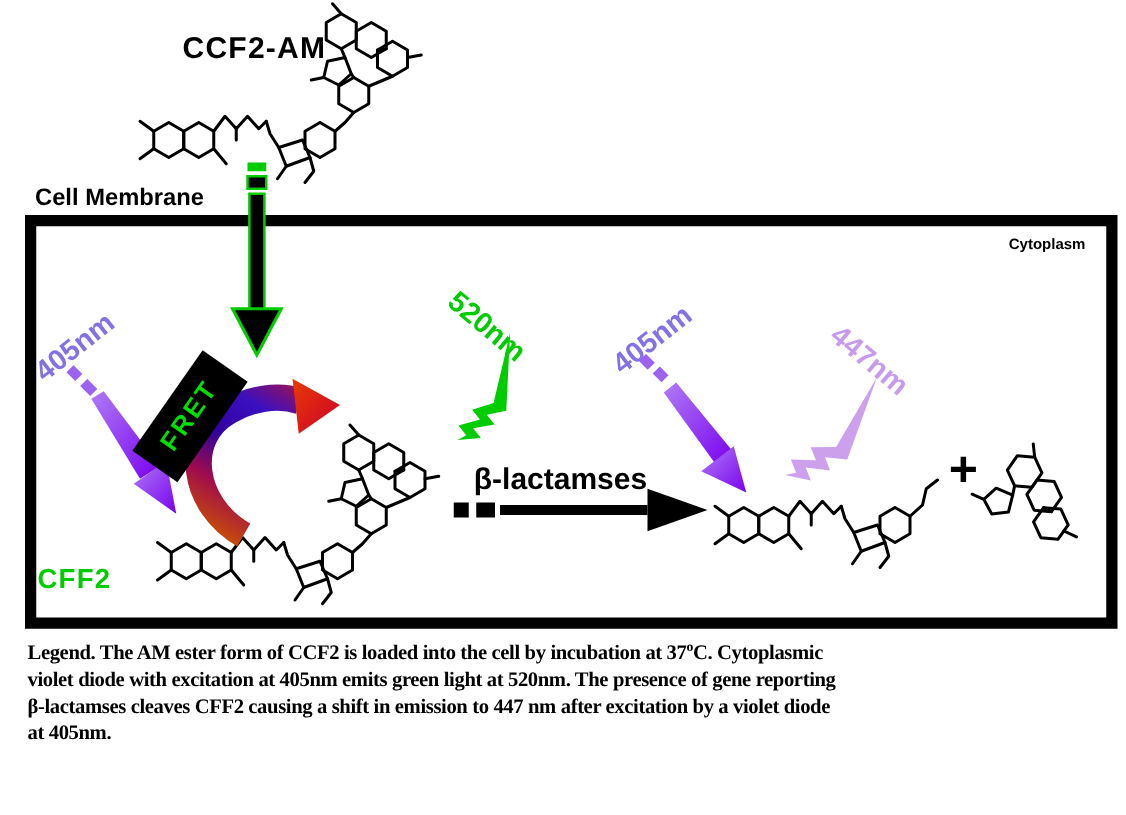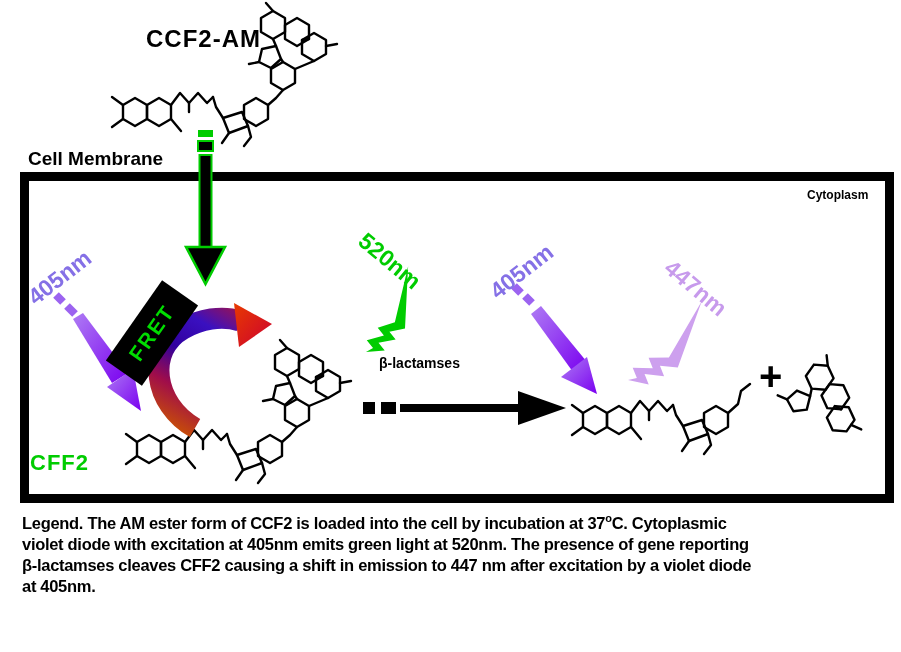--- a/index.html
+++ b/index.html
@@ -5,34 +5,34 @@
   html,body{margin:0;padding:0;background:#fff;}
   .stage{position:relative;width:901px;height:652px;background:#fff;overflow:hidden;
          font-family:"Liberation Sans", sans-serif;}
   .lbl{position:absolute;font-weight:bold;color:#000;white-space:nowrap;line-height:1;}
   #svg-layer{position:absolute;left:0;top:0;}
   .mol{stroke:#000;stroke-width:2.4;fill:none;stroke-linejoin:round;stroke-linecap:round;}
   #title{left:106px;top:27px;font-size:24px;letter-spacing:1px;margin-left:40px;}
   #cell-membrane{left:28px;top:149px;font-size:19px;}
   #esterases{left:226px;top:194px;font-size:18px;letter-spacing:.5px;}
   #cytoplasm{left:807px;top:189px;font-size:12px;}
-  #blact{left:379px;top:356px;font-size:14px;}
+  #blact{left:379px;top:372px;font-size:24px;}
   #cff2{left:30px;top:452px;font-size:22px;color:#00CC00;letter-spacing:1px;}
   #plus{left:759px;top:356px;font-size:40px;}
   .wl{font-size:23px;transform-origin:0 0;}
   #wl-405-left{left:24px;top:291px;color:#8570E6;transform:rotate(-38deg);}
   #wl-405-right{left:486px;top:285px;color:#8570E6;transform:rotate(-38deg);}
   #wl-520{left:369px;top:229px;color:#00CC00;transform:rotate(40deg);}
   #wl-447{left:675px;top:256px;color:#C79AEC;transform:rotate(40deg);}
   #fret-box{position:absolute;left:103px;top:311px;width:98px;height:44px;background:#000;
             transform:rotate(-55deg);display:flex;align-items:center;justify-content:center;}
   #fret-box span{color:#00DD00;font-weight:bold;font-size:21px;letter-spacing:2px;}
   #legend{position:absolute;left:22px;top:508px;font-weight:bold;font-size:16.5px;
           letter-spacing:-0.3px;line-height:21px;color:#000;}
-  #legend div{white-space:nowrap;}
+  #legend div{white-space:nowrap;font-family:Liberation Serif, serif;}
   #legend sup{font-size:11px;vertical-align:super;}
 </style>
 </head>
 <body>
 
 <div class="stage">
 
   <svg id="svg-layer" width="901" height="652" viewBox="0 0 901 652">
     <defs>
       <linearGradient id="gradPurple" x1="0" y1="0" x2="1" y2="1">

